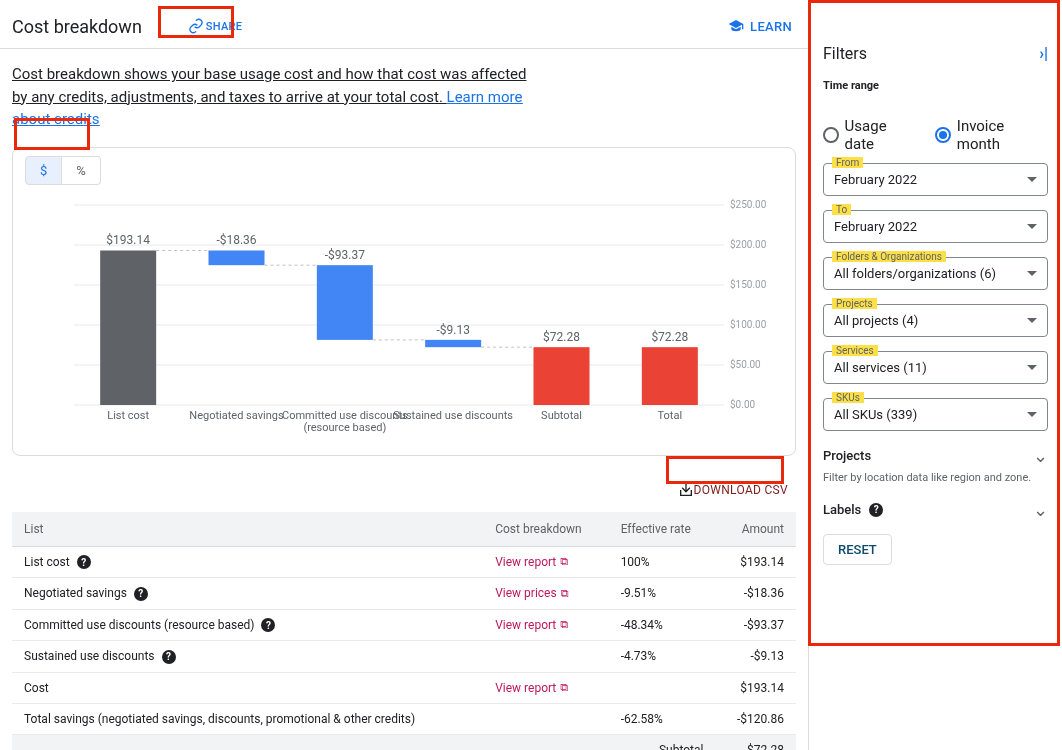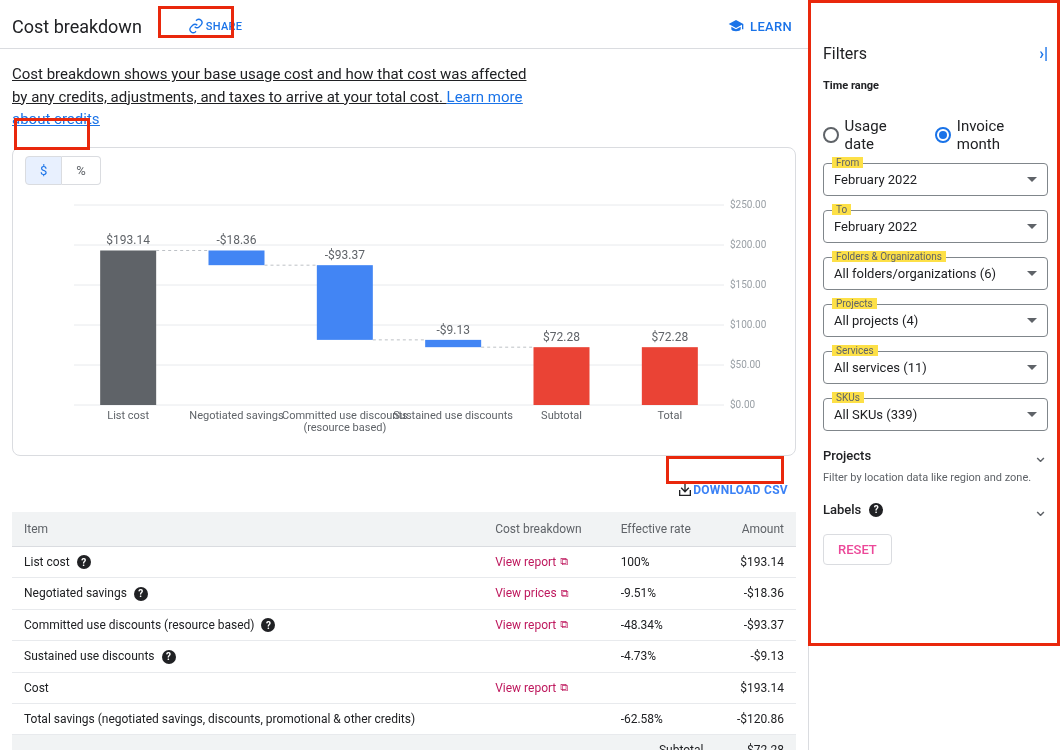--- a/index.html
+++ b/index.html
@@ -19,21 +19,21 @@
 .toggle-btn.active { background: #e8f0fe; color: #1a73e8; }
 .chart-area { position: relative; height: 250px; margin: 10px 0 0 0; }
 .chart-svg { width: 100%; height: 100%; }
 .chart-label { font-size: 11px; fill: #5f6368; text-anchor: middle; }
 .chart-val { font-size: 12px; fill: #5f6368; text-anchor: middle; }
 .y-tick { font-size: 10px; fill: #9aa0a6; text-anchor: start; }
 .legend { display: flex; gap: 18px; padding: 6px 0 0 8px; font-size: 12px; color: #5f6368; align-items: center; }
 .legend-item { display: flex; align-items: center; gap: 6px; }
 .legend-dot { width: 10px; height: 10px; border-radius: 50%; }
 .download-row { display: flex; justify-content: flex-end; padding: 8px 12px 8px 0; }
-.download-btn { display: flex; align-items: center; font-weight: 700; font-size: 12px; padding: 6px 8px; cursor: pointer; letter-spacing: 0.3px; color: #3b82f6; }
+.download-btn { display: flex; align-items: center; font-weight: 400; font-size: 12px; padding: 6px 8px; cursor: pointer; letter-spacing: 0.3px; color: #7f1d1d; }
 .table { width: calc(100% - 24px); margin: 0 12px; border-collapse: collapse; font-size: 12px; }
 .table th { background: #f1f3f4; text-align: left; padding: 10px 12px; font-weight: 400; color: #5f6368; border-bottom: 1px solid #dadce0; }
 .table th.r, .table td.r { text-align: right; }
 .table td { padding: 8px 12px; border-bottom: 1px solid #e8eaed; color: #202124; }
 .table tr.sum td { background: #f1f3f4; }
 .help-icon { display: inline-flex; width: 14px; height: 14px; background: #202124; color: #fff; border-radius: 50%; font-size: 10px; align-items: center; justify-content: center; margin-left: 4px; font-weight: bold; }
 .link-cell { color: #be185d; display: inline-flex; align-items: center; gap: 4px; }
 .ext-icon { font-size: 11px; }
 .sidebar { width: 254px; border-left: 1px solid #dadce0; padding: 12px 14px; overflow-y: auto; }
 .sidebar-header { display: flex; align-items: flex-start; justify-content: space-between; margin-bottom: 16px; margin-top: 32px; }
@@ -45,21 +45,21 @@
 .radio-item { display: flex; align-items: center; gap: 6px; font-size: 15px; cursor: pointer; margin-top: 19px; }
 .radio { width: 16px; height: 16px; border: 2px solid #5f6368; border-radius: 50%; display: inline-flex; align-items: center; justify-content: center; }
 .radio.checked { border-color: #1a73e8; }
 .radio.checked::after { content: ''; width: 8px; height: 8px; background: #1a73e8; border-radius: 50%; }
 .select { border: 1px solid #80868b; border-radius: 4px; padding: 8px 10px; font-size: 13px; display: flex; justify-content: space-between; align-items: center; cursor: pointer; position: relative; margin-bottom: 4px; }
 .select-label { position: absolute; top: -7px; left: 8px; background: #fde047; padding: 0 4px; font-size: 10px; color: #5f6368; }
 .arrow-down { width: 0; height: 0; border-left: 5px solid transparent; border-right: 5px solid transparent; border-top: 5px solid #5f6368; }
 .expand-row { display: flex; justify-content: space-between; align-items: center; cursor: pointer; font-size: 13px; font-weight: 500; margin-bottom: 4px; }
 .chev { font-size: 18px; color: #5f6368; }
 .hint { font-size: 11px; color: #5f6368; line-height: 1.4; margin-bottom: 12px; }
-.reset-btn { border: 1px solid #dadce0; color: #ec4899; padding: 7px 14px; border-radius: 4px; font-weight: 500; font-size: 13px; background: #fff; cursor: pointer; }
+.reset-btn { border: 1px solid #dadce0; color: #0c4a6e; padding: 7px 14px; border-radius: 4px; font-weight: 500; font-size: 13px; background: #fff; cursor: pointer; }
 .hl-share { position: absolute; left: 158px; top: 6px; width: 76px; height: 32px; border: 3px solid #e9280c; pointer-events: none; }
 .hl-toggle { position: absolute; left: 14px; top: 118px; width: 76px; height: 32px; border: 3px solid #e9280c; pointer-events: none; }
 .hl-download { position: absolute; left: 666px; top: 456px; width: 118px; height: 28px; border: 3px solid #e9280c; pointer-events: none; }
 .hl-sidebar { position: absolute; left: 808px; top: 0; width: 252px; height: 646px; border: 3px solid #e9280c; pointer-events: none; }
 .rel-wrapper { position: relative; }
 </style>
 </head>
 <body>
 
 <div class="rel-wrapper" style="display:flex;width:100%;">
@@ -136,21 +136,21 @@
       <svg width="16" height="16" viewBox="0 0 24 24" fill="#202124">
             <path d="M19 12v7H5v-7H3v9h18v-9h-2zm-6-9h-2v9l-4-4-1.4 1.4L12 16l6.4-6.6L17 8l-4 4V3z"></path>
           </svg>
       <span>DOWNLOAD CSV</span>
     </div>
   </div>
 
   <table class="table">
     <thead>
           <tr>
-      <th>Item</th>
+      <th>List</th>
       <th>Cost breakdown</th>
       <th>Effective rate</th>
       <th class="r">Amount</th>
     </tr>
         </thead>
     <tbody id="table-body">
           <tr>
        <td>List cost <span class="help-icon">?</span></td>
        <td><span class="link-cell">View report <span class="ext-icon">⧉</span></span></td>
        <td>100%</td>

